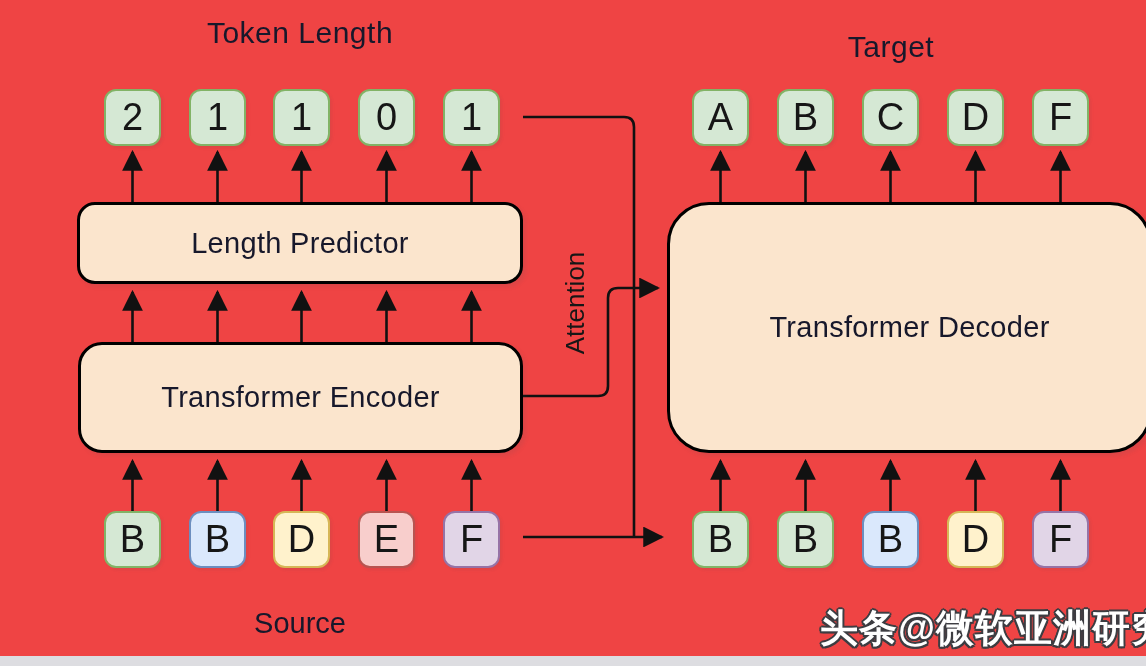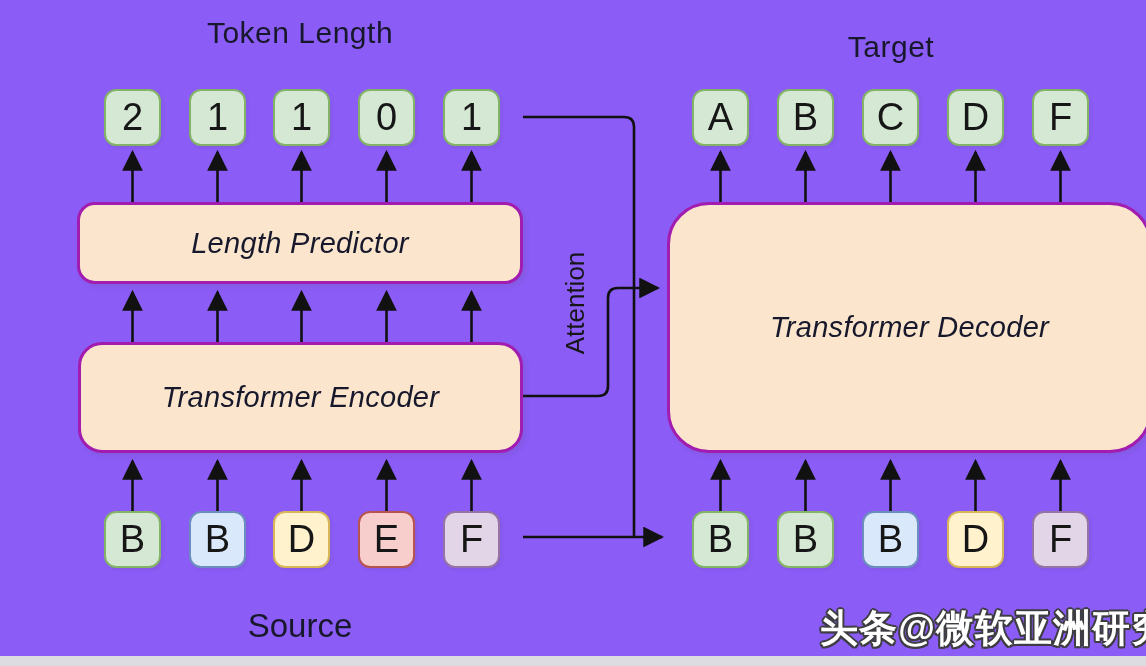--- a/index.html
+++ b/index.html
@@ -1,18 +1,18 @@
 <!DOCTYPE html>
 <html><head>
 <meta charset="utf-8">
 <style>
   html,body{margin:0;padding:0;background:#fdfdfe;}
   #canvas{
     position:relative;width:1146px;height:666px;overflow:hidden;
-    background:#8b5cf6;
+    background:#ef4444;
     font-family:"Liberation Sans","DejaVu Sans",sans-serif;
     color:#17182b;
   }
   .title{
     position:absolute;transform:translateX(-50%);
     font-size:30px;font-weight:500;letter-spacing:.5px;white-space:nowrap;
   }
   .tok{
     position:absolute;width:57px;height:57px;box-sizing:border-box;
     border-radius:12px;border:2px solid #82b366;background:#d5e8d4;
@@ -20,39 +20,38 @@
     font-size:38px;color:#161616;
     box-shadow:2px 2px 3px rgba(80,80,90,.10);
   }
   .tok-green {background:#d5e8d4;border-color:#82b366;}
   .tok-blue  {background:#dae8fc;border-color:#6c8ebf;}
   .tok-yellow{background:#fff2cc;border-color:#d6b656;}
   .tok-red   {background:#f8cecc;border-color:#b85450;}
   .tok-purple{background:#e1d5e7;border-color:#9673a6;}
   .block{
     position:absolute;box-sizing:border-box;
-    background:#fbe5cd;border:3px solid #a21caf;
+    background:#fbe5cd;border:3px solid #000000;
     display:flex;align-items:center;justify-content:center;
     font-size:29px;color:#17182b;letter-spacing:.3px;
     box-shadow:3px 3px 4px rgba(80,80,90,.12);
-    font-style:italic;
   }
   #length-predictor{left:77px;top:202px;width:446px;height:82px;border-radius:18px;}
   #transformer-encoder{left:78px;top:342px;width:445px;height:111px;border-radius:24px;text-align:right;}
   #transformer-decoder{left:667px;top:202px;width:485px;height:251px;border-radius:42px;}
   #arrows{position:absolute;left:0;top:0;z-index:1;}
   .tok,.block,.title{z-index:2;}
   #attention-label{
     position:absolute;left:575px;top:303px;
     transform:translate(-50%,-50%) rotate(-90deg);
     font-size:26px;color:#161616;white-space:nowrap;z-index:2;
   }
   .footer-label{
     position:absolute;transform:translateX(-50%);
-    font-size:33px;color:#17182b;white-space:nowrap;z-index:2;
+    font-size:29px;color:#17182b;white-space:nowrap;z-index:2;
   }
   #watermark{
     position:absolute;left:820px;top:603px;z-index:5;
     font-size:38px;font-weight:700;letter-spacing:1px;color:#ffffff;white-space:nowrap;
     text-shadow:
       2px 0 0 #3d3d42,-2px 0 0 #3d3d42,0 2px 0 #3d3d42,0 -2px 0 #3d3d42,
       1.5px 1.5px 0 #3d3d42,-1.5px -1.5px 0 #3d3d42,
       1.5px -1.5px 0 #3d3d42,-1.5px 1.5px 0 #3d3d42;
   }
   #bottom-strip{

